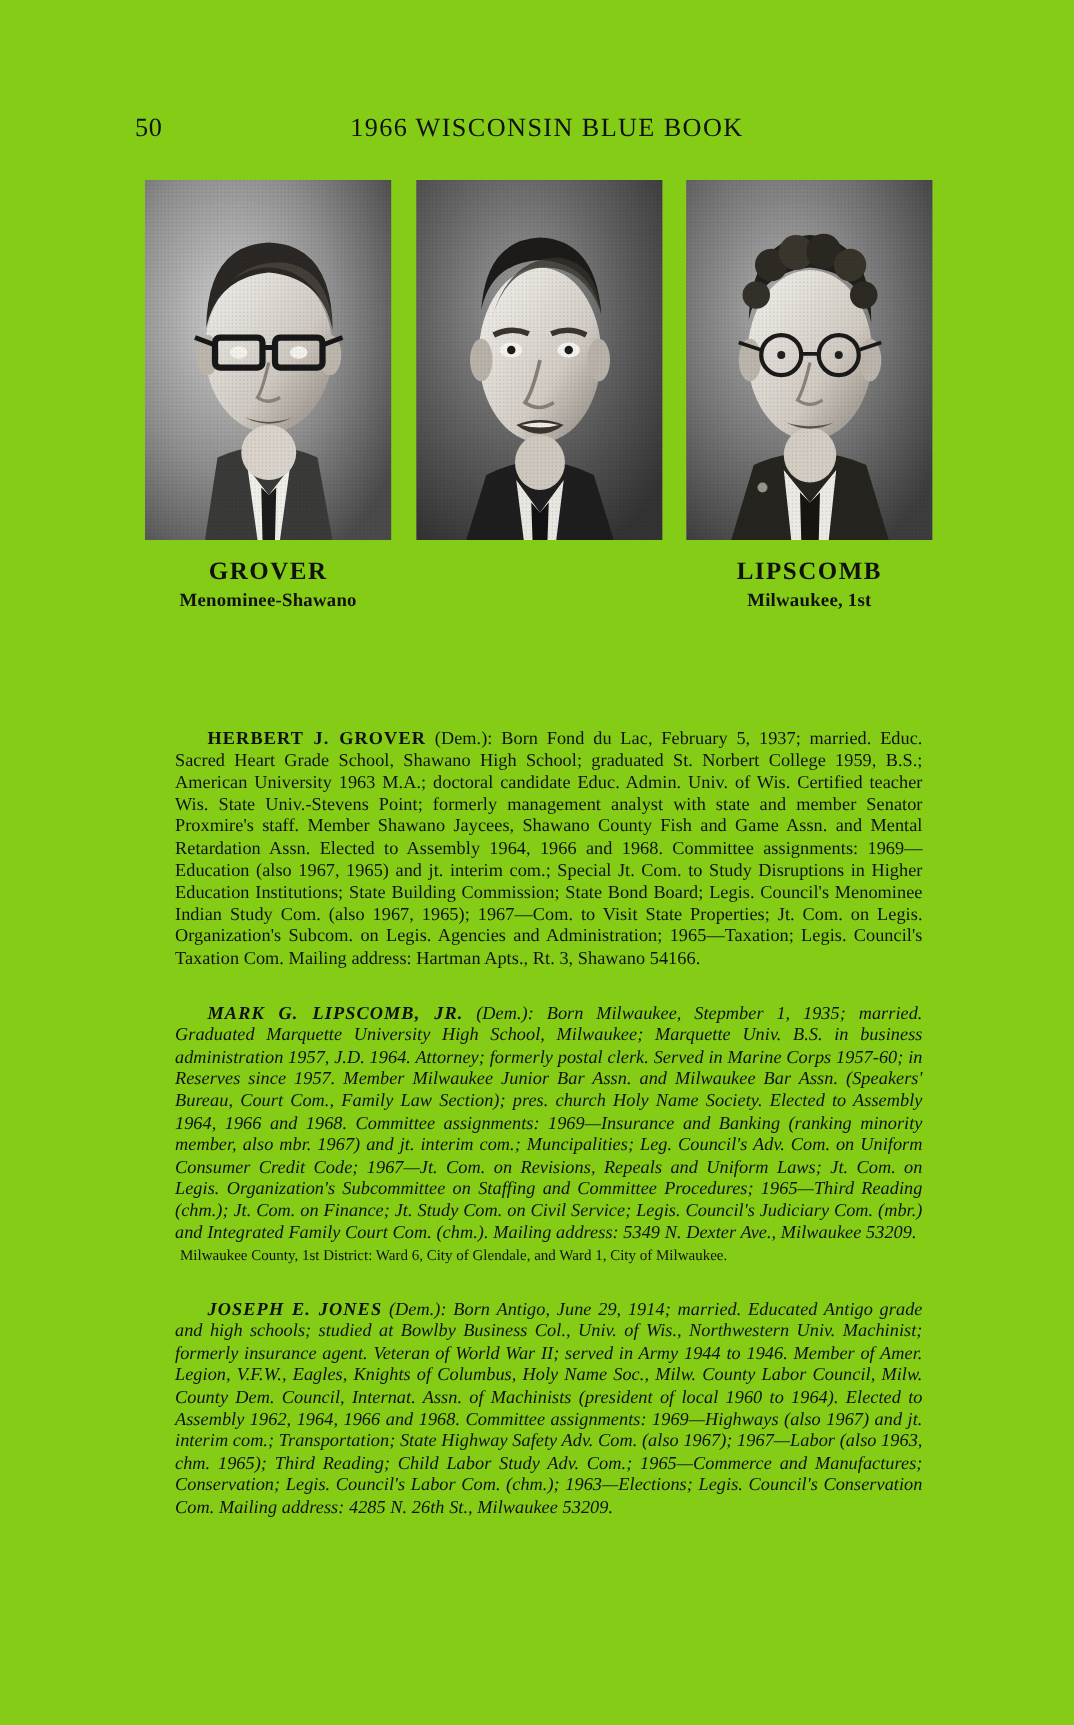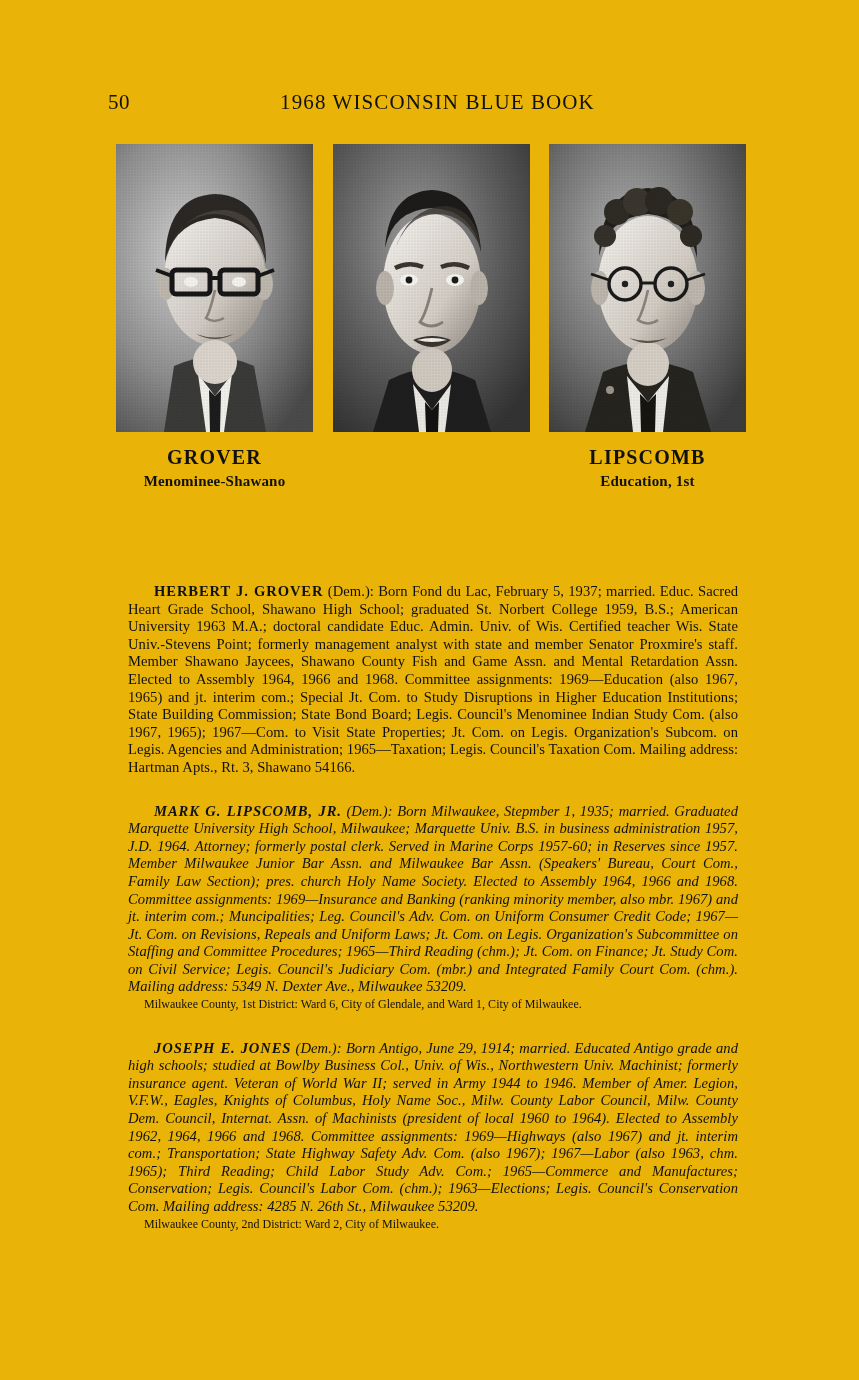--- a/index.html
+++ b/index.html
@@ -9,21 +9,21 @@
   }
   body {
     font-family: "Liberation Serif", serif;
     color: #111;
   }
   .page {
     position: relative;
     width: 859px;
     height: 1380px;
     margin: 0 auto;
-    background: #eab308;
+    background: #84cc16;
     overflow: hidden;
   }
 
   
   .running-head {
     position: absolute;
     left: 0;
     top: 90px;
     width: 859px;
     height: 30px;
@@ -97,21 +97,21 @@
     position: absolute;
     left: 128px;
     top: 583px;
     width: 610px;
   }
   .bio {
     font-size: 14.6px;
     line-height: 17.6px;
     text-align: justify;
     text-justify: inter-word;
-    margin: 0 0 26px 0;
+    margin: 0 0 26px 12px;
     letter-spacing: 0.05px;
   }
   .bio.tight { margin-bottom: 0; font-style: italic; }
   .bio .lead-name { font-weight: bold; letter-spacing: 0.9px; }
   .bio-indent { text-indent: 26px; }
   .district-note {
     font-size: 12px;
     line-height: 17.6px;
     text-align: justify;
     margin: 0 0 26px 0;
@@ -119,21 +119,21 @@
   }
   .district-note.last { margin-bottom: 0; }
 </style>
 </head>
 <body>
 
 <div class="page">
 
   <div class="running-head">
     <div class="folio">50</div>
-    <div class="head-title">1968 WISCONSIN BLUE BOOK</div>
+    <div class="head-title">1966 WISCONSIN BLUE BOOK</div>
   </div>
 
   <div class="portrait-row">
 
     <div class="portrait">
       <svg viewBox="0 0 197 288" preserveAspectRatio="none" aria-hidden="true">
         <defs>
           <radialGradient id="bg1" cx="35%" cy="38%" r="78%">
             <stop offset="0%" stop-color="#cfcfcf"></stop>
             <stop offset="55%" stop-color="#8e8e8e"></stop>
@@ -260,35 +260,34 @@
 
   </div>
 
   <div class="caption-row">
     <div class="caption">
       <div class="name">GROVER</div>
       <div class="district">Menominee-Shawano</div>
     </div>
     <div class="caption">
       <div class="name">LIPSCOMB</div>
-      <div class="district">Education, 1st</div>
+      <div class="district">Milwaukee, 1st</div>
     </div>
   </div>
 
   <div class="body-col">
 
     <p class="bio bio-indent">
       <span class="lead-name">HERBERT J. GROVER</span><span> (Dem.): Born Fond du Lac, February 5, 1937; married. Educ. Sacred Heart Grade School, Shawano High School; graduated St. Norbert College 1959, B.S.; American University 1963 M.A.; doctoral candidate Educ. Admin. Univ. of Wis. Certified teacher Wis. State Univ.-Stevens Point; formerly management analyst with state and member Senator Proxmire's staff. Member Shawano Jaycees, Shawano County Fish and Game Assn. and Mental Retardation Assn. Elected to Assembly 1964, 1966 and 1968. Committee assignments: 1969—Education (also 1967, 1965) and jt. interim com.; Special Jt. Com. to Study Disruptions in Higher Education Institutions; State Building Commission; State Bond Board; Legis. Council's Menominee Indian Study Com. (also 1967, 1965); 1967—Com. to Visit State Properties; Jt. Com. on Legis. Organization's Subcom. on Legis. Agencies and Administration; 1965—Taxation; Legis. Council's Taxation Com. Mailing address: Hartman Apts., Rt. 3, Shawano 54166.</span>
     </p>
 
     <p class="bio bio-indent tight">
       <span class="lead-name">MARK G. LIPSCOMB, JR.</span><span> (Dem.): Born Milwaukee, Stepmber 1, 1935; married. Graduated Marquette University High School, Milwaukee; Marquette Univ. B.S. in business administration 1957, J.D. 1964. Attorney; formerly postal clerk. Served in Marine Corps 1957-60; in Reserves since 1957. Member Milwaukee Junior Bar Assn. and Milwaukee Bar Assn. (Speakers' Bureau, Court Com., Family Law Section); pres. church Holy Name Society. Elected to Assembly 1964, 1966 and 1968. Committee assignments: 1969—Insurance and Banking (ranking minority member, also mbr. 1967) and jt. interim com.; Muncipalities; Leg. Council's Adv. Com. on Uniform Consumer Credit Code; 1967—Jt. Com. on Revisions, Repeals and Uniform Laws; Jt. Com. on Legis. Organization's Subcommittee on Staffing and Committee Procedures; 1965—Third Reading (chm.); Jt. Com. on Finance; Jt. Study Com. on Civil Service; Legis. Council's Judiciary Com. (mbr.) and Integrated Family Court Com. (chm.). Mailing address: 5349 N. Dexter Ave., Milwaukee 53209.</span>
     </p>
     <p class="district-note">Milwaukee County, 1st District: Ward 6, City of Glendale, and Ward 1, City of Milwaukee.</p>
 
     <p class="bio bio-indent tight">
       <span class="lead-name">JOSEPH E. JONES</span><span> (Dem.): Born Antigo, June 29, 1914; married. Educated Antigo grade and high schools; studied at Bowlby Business Col., Univ. of Wis., Northwestern Univ. Machinist; formerly insurance agent. Veteran of World War II; served in Army 1944 to 1946. Member of Amer. Legion, V.F.W., Eagles, Knights of Columbus, Holy Name Soc., Milw. County Labor Council, Milw. County Dem. Council, Internat. Assn. of Machinists (president of local 1960 to 1964). Elected to Assembly 1962, 1964, 1966 and 1968. Committee assignments: 1969—Highways (also 1967) and jt. interim com.; Transportation; State Highway Safety Adv. Com. (also 1967); 1967—Labor (also 1963, chm. 1965); Third Reading; Child Labor Study Adv. Com.; 1965—Commerce and Manufactures; Conservation; Legis. Council's Labor Com. (chm.); 1963—Elections; Legis. Council's Conservation Com. Mailing address: 4285 N. 26th St., Milwaukee 53209.</span>
     </p>
-    <p class="district-note last">Milwaukee County, 2nd District: Ward 2, City of Milwaukee.</p>
 
   </div>
 
 </div>
 
 </body></html>

